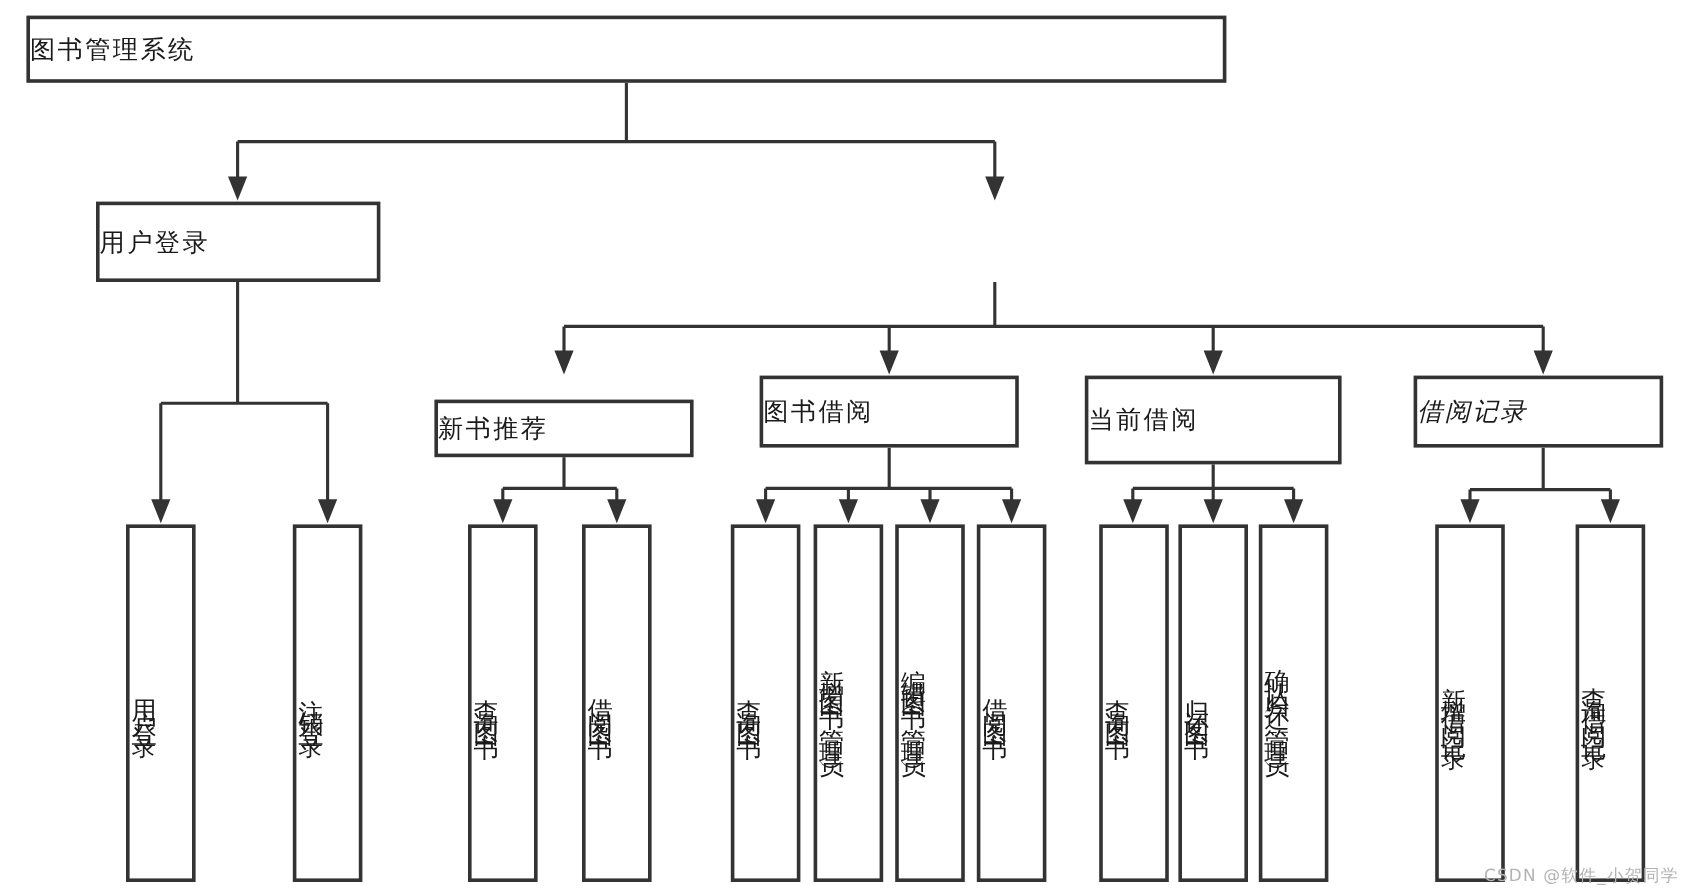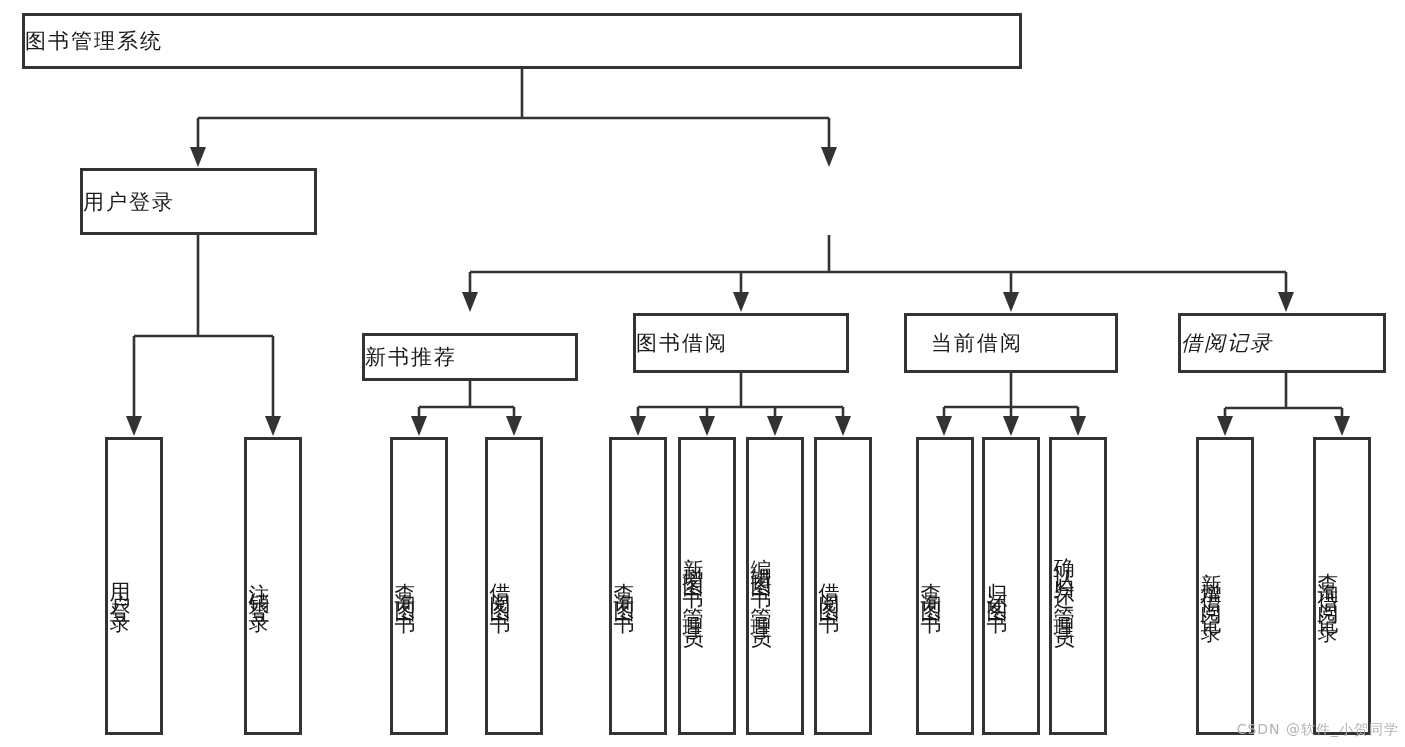--- a/index.html
+++ b/index.html
@@ -82,21 +82,21 @@
   <div class="node h-node" style="left:80px; top:168px; width:237px; height:67px;">
     <span>用户登录</span>
   </div>
 
   <div class="node h-node" style="left:362px; top:313px; width:216px; height:48px;margin-top:20px;">
     <span>新书推荐</span>
   </div>
   <div class="node h-node" style="left:633px; top:313px; width:216px; height:60px;">
     <span>图书借阅</span>
   </div>
-  <div class="node h-node" style="left:904px; top:313px; width:214px; height:60px;padding-left:24px;">
+  <div class="node h-node" style="left:904px; top:313px; width:214px; height:74px;">
     <span>当前借阅</span>
   </div>
   <div class="node h-node" style="left:1178px; top:313px; width:208px; height:60px;font-style:italic;">
     <span>借阅记录</span>
   </div>
 
   <div class="node v-node" style="left:105px; top:437px; width:58px; height:298px;">
     <span>用户登录</span>
   </div>
   <div class="node v-node" style="left:244px; top:437px; width:58px; height:298px;">

